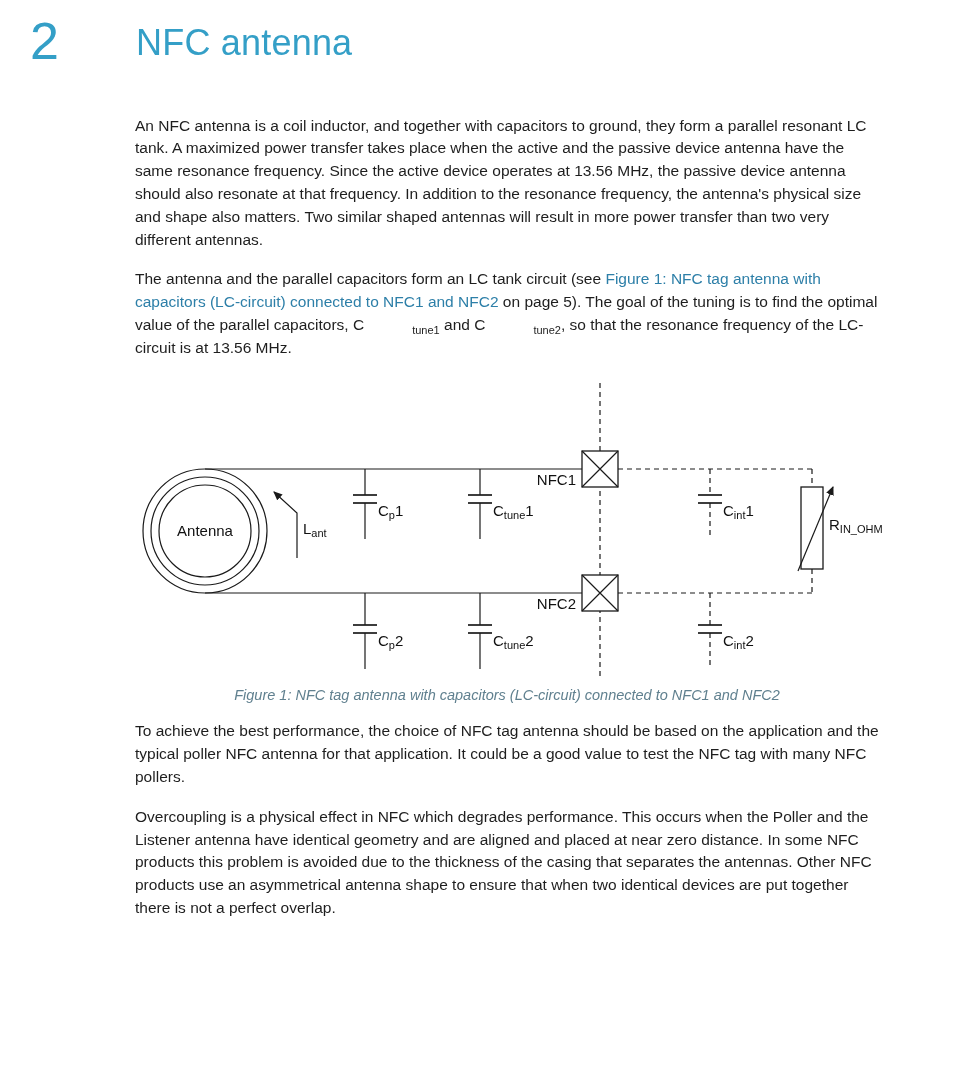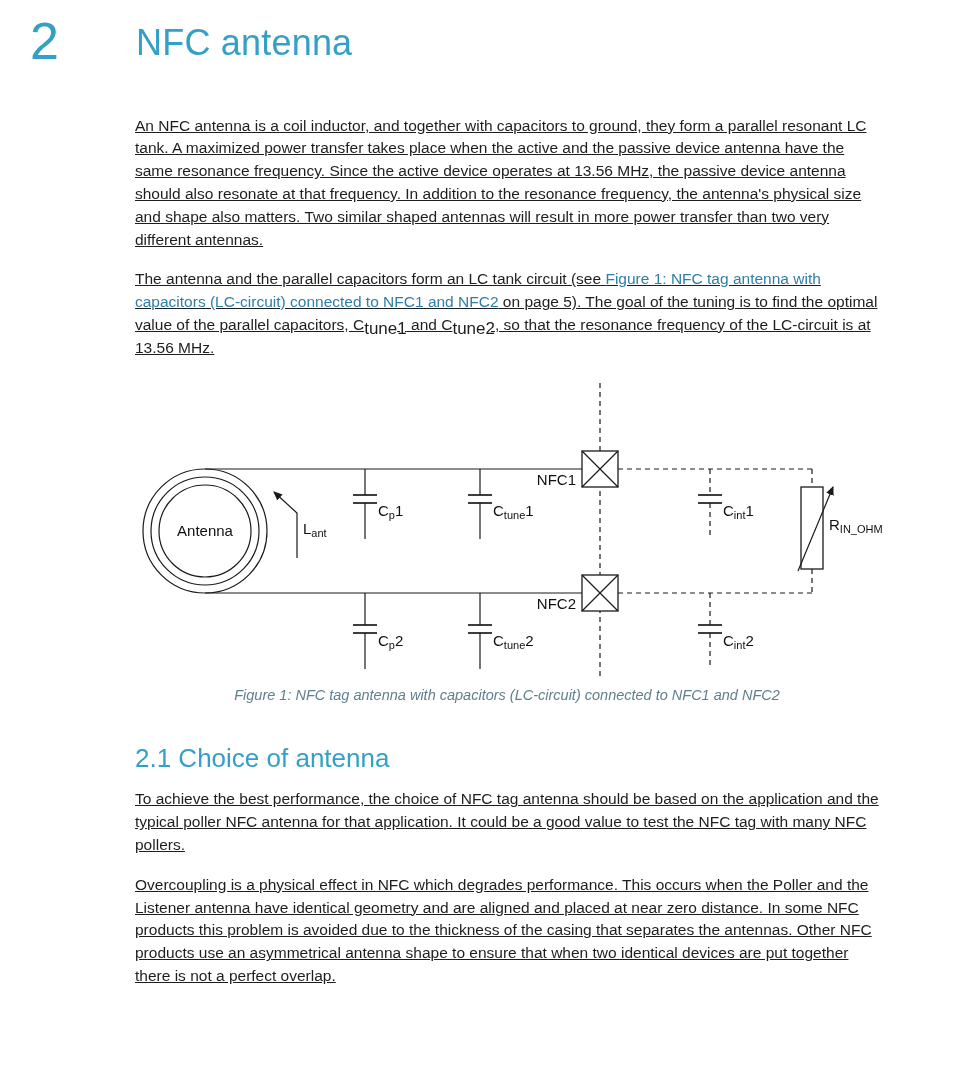--- a/index.html
+++ b/index.html
@@ -16,24 +16,24 @@
     width:106px; font-size:52px; line-height:1.05; font-weight:400;
     color:var(--accent, #349fc7);
   }
   .chapter-title {
     font-size:36px; font-weight:400; padding-top:8px; letter-spacing:.2px;
     color:var(--accent, #349fc7);
     text-align:center;
   }
 
   .content { width:750px; margin-left:135px; }
-  .body-text { font-size:15.5px; line-height:1.47; margin-top:17px; color:#1e1e1e;text-decoration:underline; }
+  .body-text { font-size:15.5px; line-height:1.47; margin-top:17px; color:#1e1e1e; }
   .content > .body-text:first-child { margin-top:46px; }
   .doc-link { color:var(--link, #2d7fa8); text-decoration:none; cursor:pointer; }
-  sub { font-size:17px; line-height:0; }
+  sub { font-size:11px; line-height:0;margin-left:48px; }
 
   figure { width:954px; margin:14px 0 0 -135px; }
   figure svg { display:block; }
   .fig-caption {
     width:954px; padding-left:60px; text-align:center;
     font-style:italic; font-size:14.5px; margin-top:2px;
     color:var(--caption, #60808f);
   }
 
   .section-title {
@@ -159,19 +159,18 @@
         <g>
           <rect class="boxln" x="582" y="202" width="36" height="36"></rect>
           <path class="wire" d="M582,202 L618,238 M618,202 L582,238"></path>
           <text class="dlabel" x="576" y="236" text-anchor="end">NFC2</text>
         </g>
       </svg>
 
       <figcaption class="fig-caption">Figure 1: NFC tag antenna with capacitors (LC-circuit) connected to NFC1 and NFC2</figcaption>
     </figure>
 
-    <h2 class="section-title">2.1 Choice of antenna</h2>
 
     <p class="body-text">To achieve the best performance, the choice of NFC tag antenna should be based on the application and the typical poller NFC antenna for that application. It could be a good value to test the NFC tag with many NFC pollers.</p>
     <p class="body-text">Overcoupling is a physical effect in NFC which degrades performance. This occurs when the Poller and the Listener antenna have identical geometry and are aligned and placed at near zero distance. In some NFC products this problem is avoided due to the thickness of the casing that separates the antennas. Other NFC products use an asymmetrical antenna shape to ensure that when two identical devices are put together there is not a perfect overlap.</p>
 
   </main>
 </div>
 
 </body></html>

